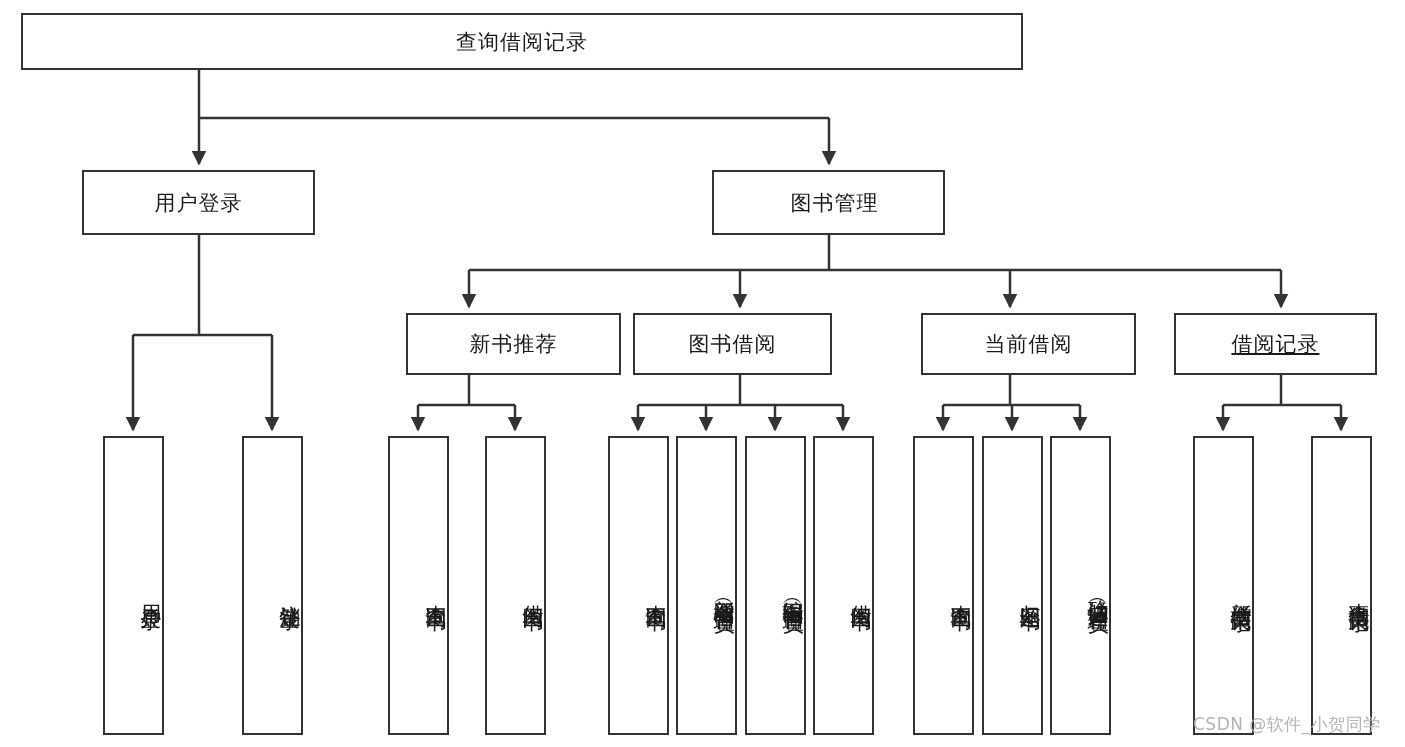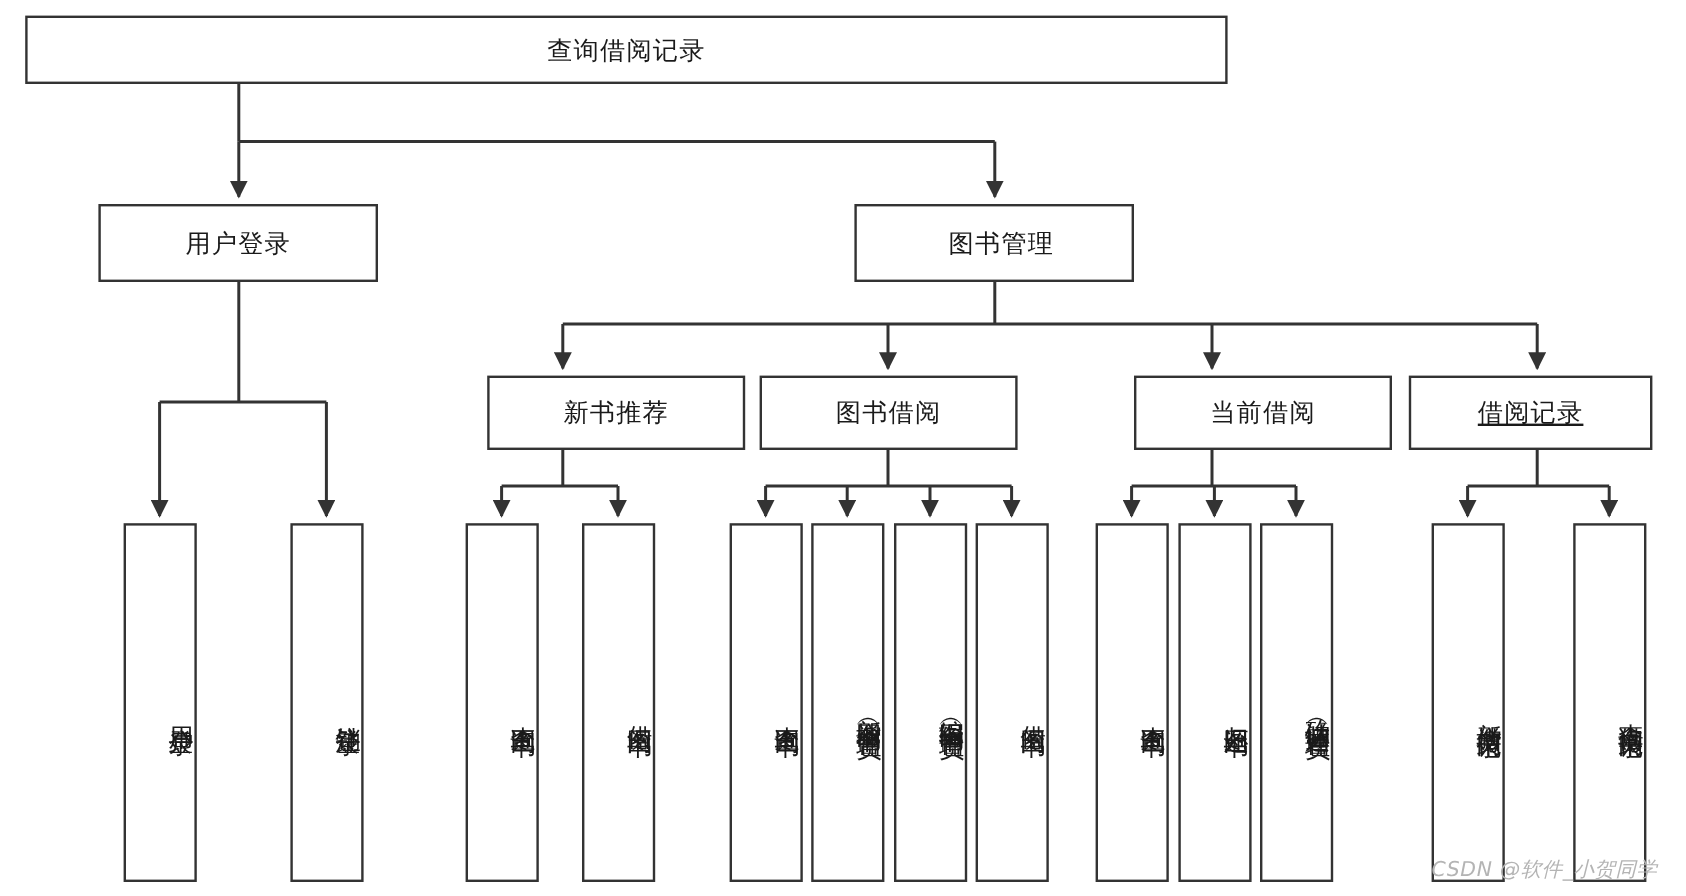--- a/index.html
+++ b/index.html
@@ -55,21 +55,20 @@
     text-orientation: upright;
     white-space: nowrap;
   }
   .watermark {
     position: absolute;
     font-size: 17px;
     color: #b4b4b4;
     white-space: nowrap;
     z-index: 3;
     letter-spacing: 0.5px;
-    font-style: italic;
   }
 </style>
 </head>
 <body>
 
 <div id="canvas">
 
   <svg id="edges" viewBox="0 0 1405 747" xmlns="http://www.w3.org/2000/svg">
     <defs>
       <marker id="arrow" viewBox="0 0 10 10" refX="9" refY="5" markerWidth="6" markerHeight="6" orient="auto-start-reverse">
@@ -129,24 +128,24 @@
   <div class="node horiz" style="left:82px; top:170px; width:233px; height:65px;">
     <span>用户登录</span>
   </div>
   <div class="node horiz" style="left:712px; top:170px; width:233px; height:65px;padding-left:12px;">
     <span>图书管理</span>
   </div>
 
   <div class="node horiz" style="left:362px; top:313px; width:215px; height:62px;margin-left:44px;">
     <span>新书推荐</span>
   </div>
-  <div class="node horiz" style="left:633px; top:313px; width:215px; height:62px;">
+  <div class="node horiz" style="left:633px; top:313px; width:199px; height:62px;">
     <span>图书借阅</span>
   </div>
-  <div class="node horiz" style="left:945px; top:313px; width:215px; height:62px;">
+  <div class="node horiz" style="left:921px; top:313px; width:215px; height:62px;">
     <span>当前借阅</span>
   </div>
   <div class="node horiz" style="left:1174px; top:313px; width:203px; height:62px;text-decoration:underline;">
     <span>借阅记录</span>
   </div>
 
   <div class="node vert" style="left:103px; top:436px; width:61px; height:299px;">
     <span class="vtext">用户登录</span>
   </div>
   <div class="node vert" style="left:242px; top:436px; width:61px; height:299px;">

